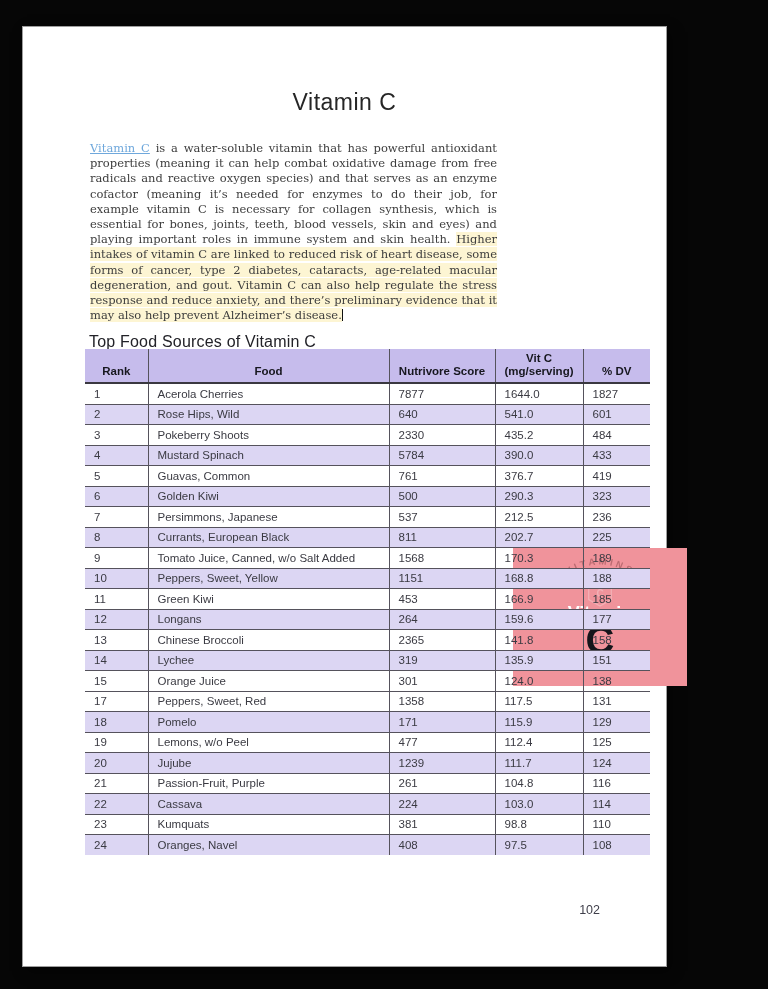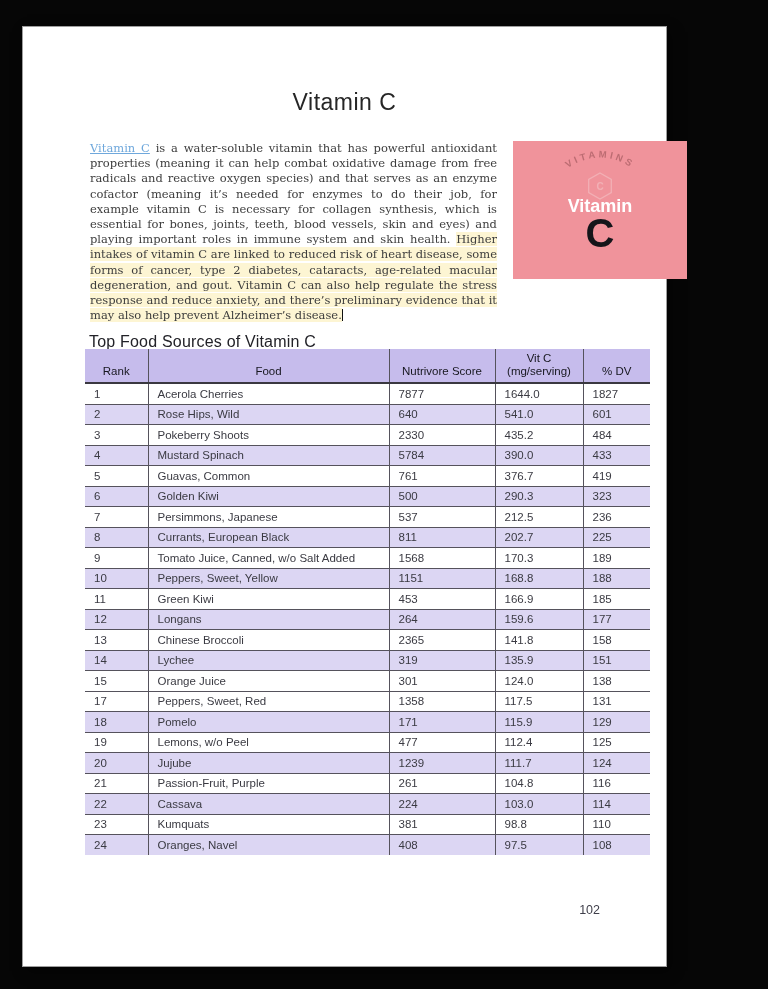--- a/index.html
+++ b/index.html
@@ -24,20 +24,21 @@
     font-weight: 500;
     letter-spacing: 0.5px;
     color: #262626;
   }
   .intro-row {
     position: absolute;
     left: 67px; top: 114px;
     width: 597px;
     display: flex;
     align-items: flex-start;
+    flex-direction: column;
   }
   .intro-paragraph {
     width: 407px;
     flex: 0 0 407px;
     font-family: "DejaVu Serif", "Liberation Serif", serif;
     font-size: 11.5px;
     line-height: 15.2px;
     text-align: justify;
     color: #3d3d3d;
   }
@@ -103,21 +104,21 @@
     position: absolute;
     left: 62px; top: 322px;
     width: 565px;
     border-collapse: collapse;
     table-layout: fixed;
     font-size: 11.5px;
     color: #3a3a42;
   }
   .food-table thead th {
     background: var(--header-bg, #c6bcec);
-    font-weight: 400;
+    font-weight: 700;
     color: #17171f;
     text-align: center;
     vertical-align: bottom;
     line-height: 13px;
     padding: 3px 2px 4px 2px;
     border-bottom: 2px solid #3a3840;
   }
   .food-table td {
     height: 19.5px;
     padding: 0 2px 0 9px;

